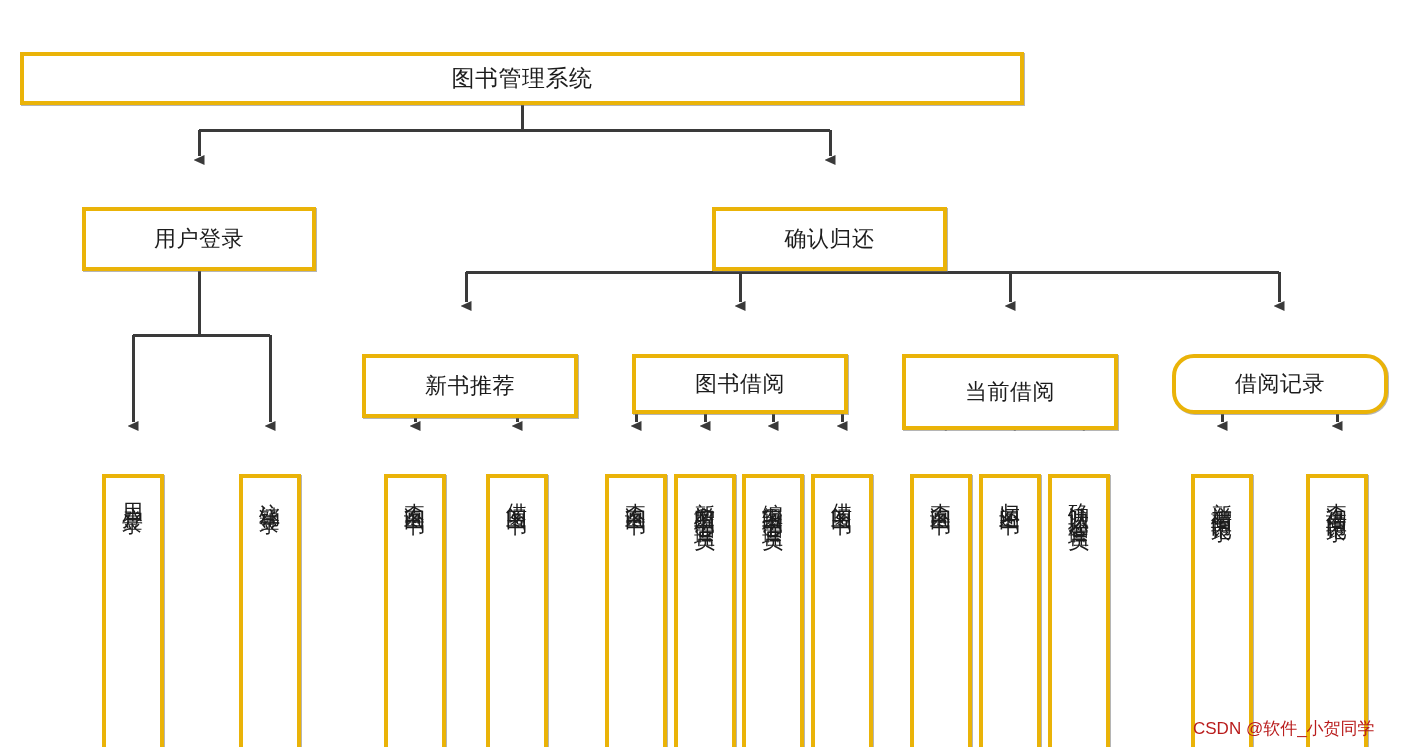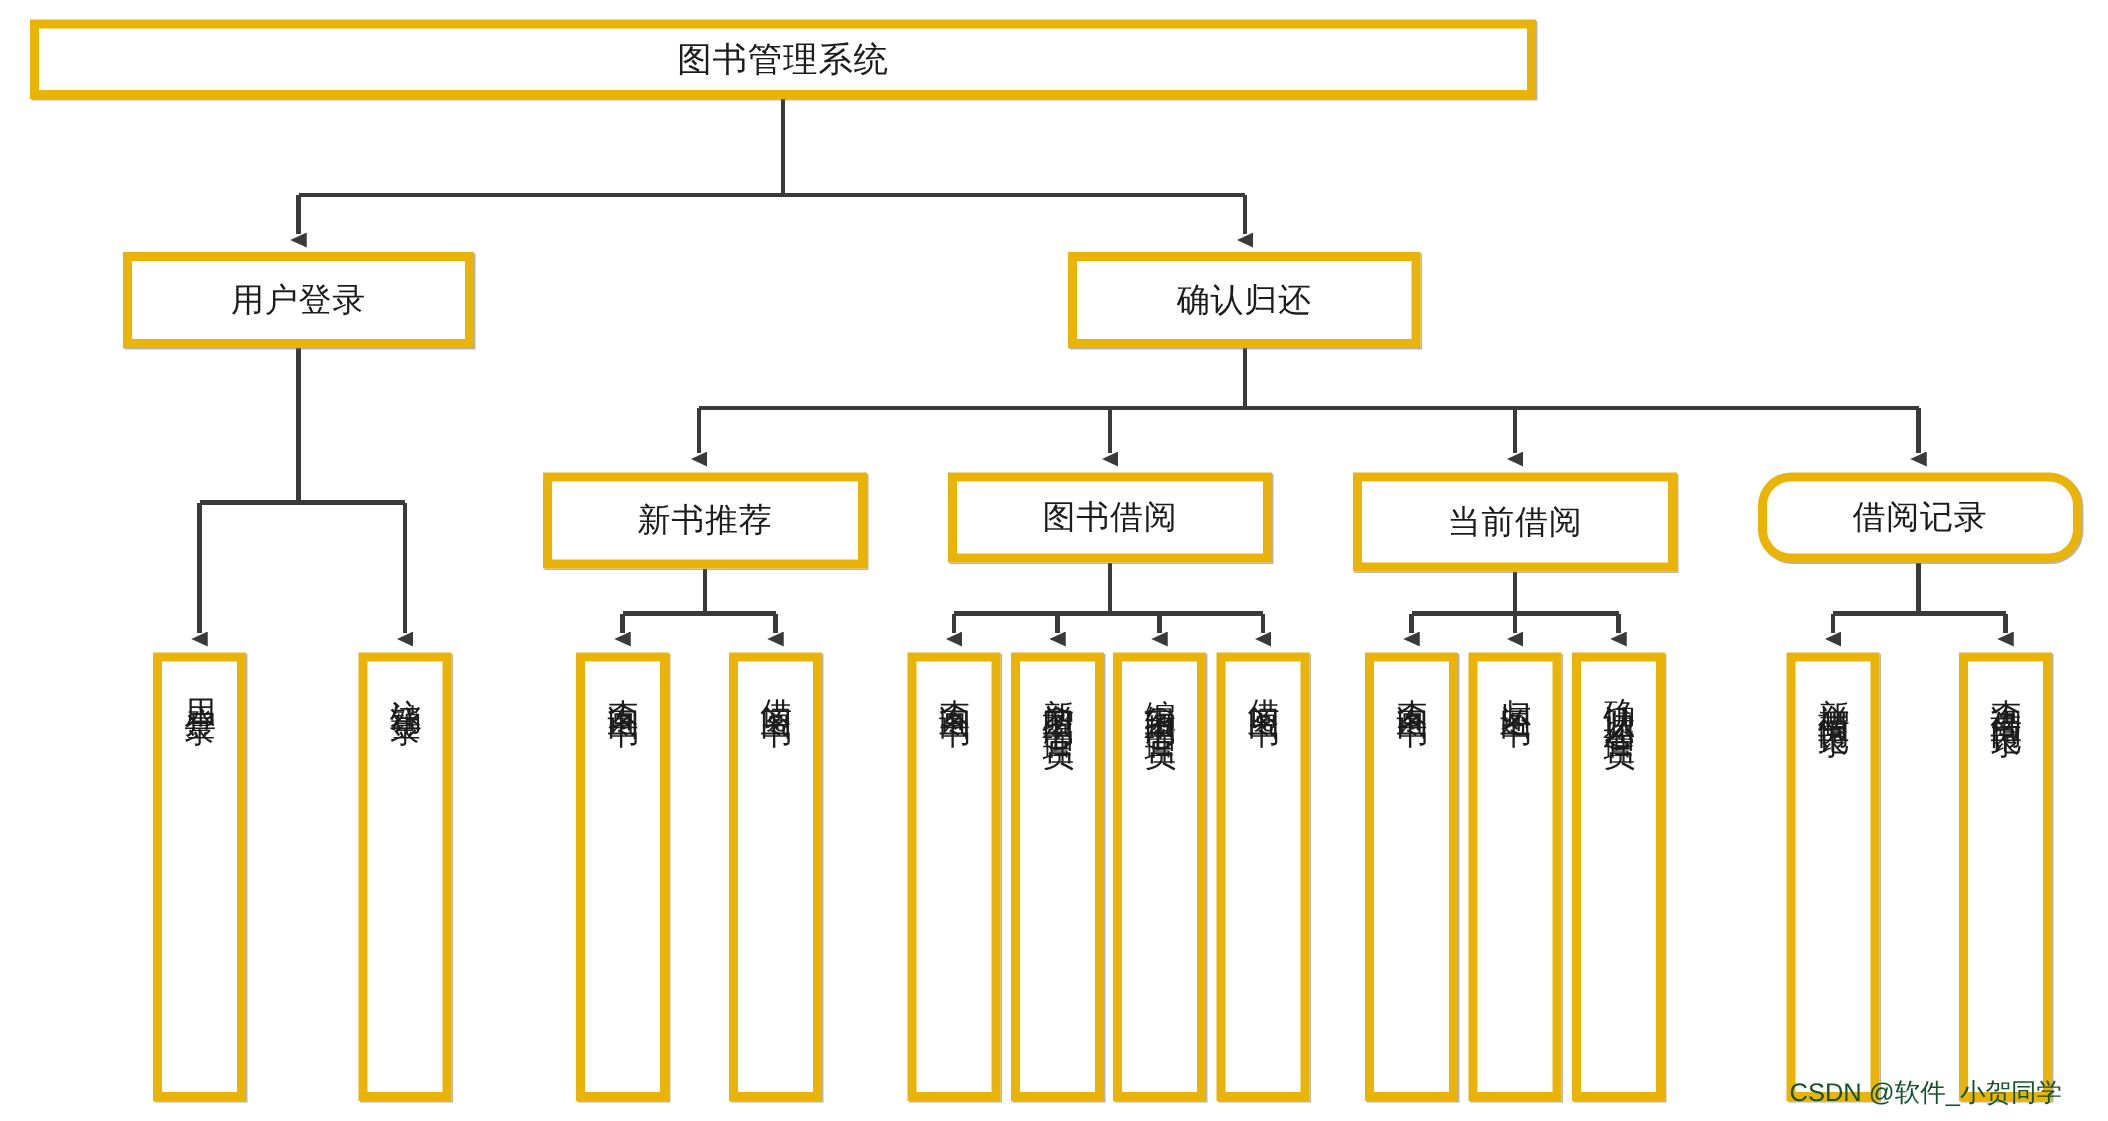--- a/index.html
+++ b/index.html
@@ -23,26 +23,27 @@
     left: 0;
     top: 0;
     width: 1405px;
     height: 747px;
     pointer-events: none;
   }
   .node {
     position: absolute;
     box-sizing: border-box;
     background: #ffffff;
-    border: 6px solid #eab308;
+    border: 4px solid #eab308;
     box-shadow: 1px 1px 0 0 rgba(120,120,120,0.55);
     display: flex;
     align-items: center;
     justify-content: center;
     color: #1c1c1c;
+    margin-top: 39px;
   }
   .node .label {
     display: block;
     text-align: center;
     line-height: 1.18;
     letter-spacing: 0.5px;
     white-space: nowrap;
   }
   
   .node.horiz .label {
@@ -60,21 +61,21 @@
     writing-mode: vertical-rl;
     text-orientation: upright;
     font-size: 21px;
     line-height: 1.0;
     letter-spacing: 4px;
     white-space: nowrap;
   }
   .watermark {
     position: absolute;
     font-size: 17px;
-    color: #14532d;
+    color: #b91c1c;
     white-space: nowrap;
     user-select: none;
   }
 </style>
 </head>
 <body>
 
 <div id="canvas">
 
   <svg id="connectors" viewBox="0 0 1405 747" xmlns="http://www.w3.org/2000/svg">
@@ -142,21 +143,21 @@
   </div>
 
   <div class="node horiz" style="left:362px; top:315px; width:216px; height:64px;">
     <span class="label">新书推荐</span>
   </div>
 
   <div class="node horiz" style="left:632px; top:315px; width:216px; height:60px;justify-content:center;">
     <span class="label">图书借阅</span>
   </div>
 
-  <div class="node horiz" style="left:902px; top:315px; width:216px; height:66px;">
+  <div class="node horiz" style="left:902px; top:315px; width:216px; height:76px;">
     <span class="label">当前借阅</span>
   </div>
 
   <div class="node horiz" style="left:1172px; top:315px; width:216px; height:60px;border-radius:22px;">
     <span class="label">借阅记录</span>
   </div>
 
   <div class="node vert" style="left:102px; top:435px; width:62px; height:299px;">
     <span class="label">用户登录</span>
   </div>

